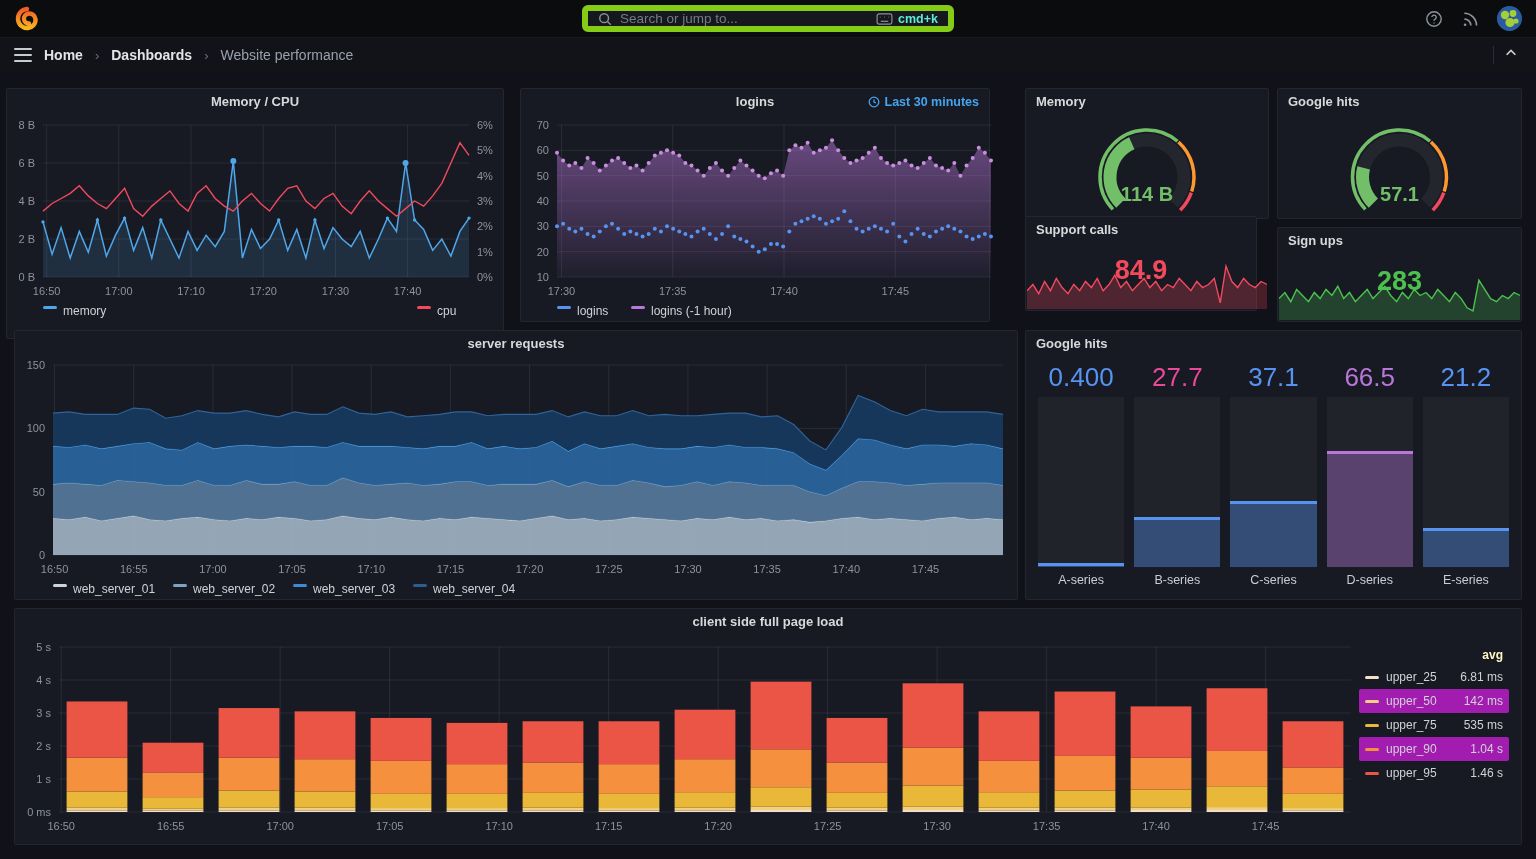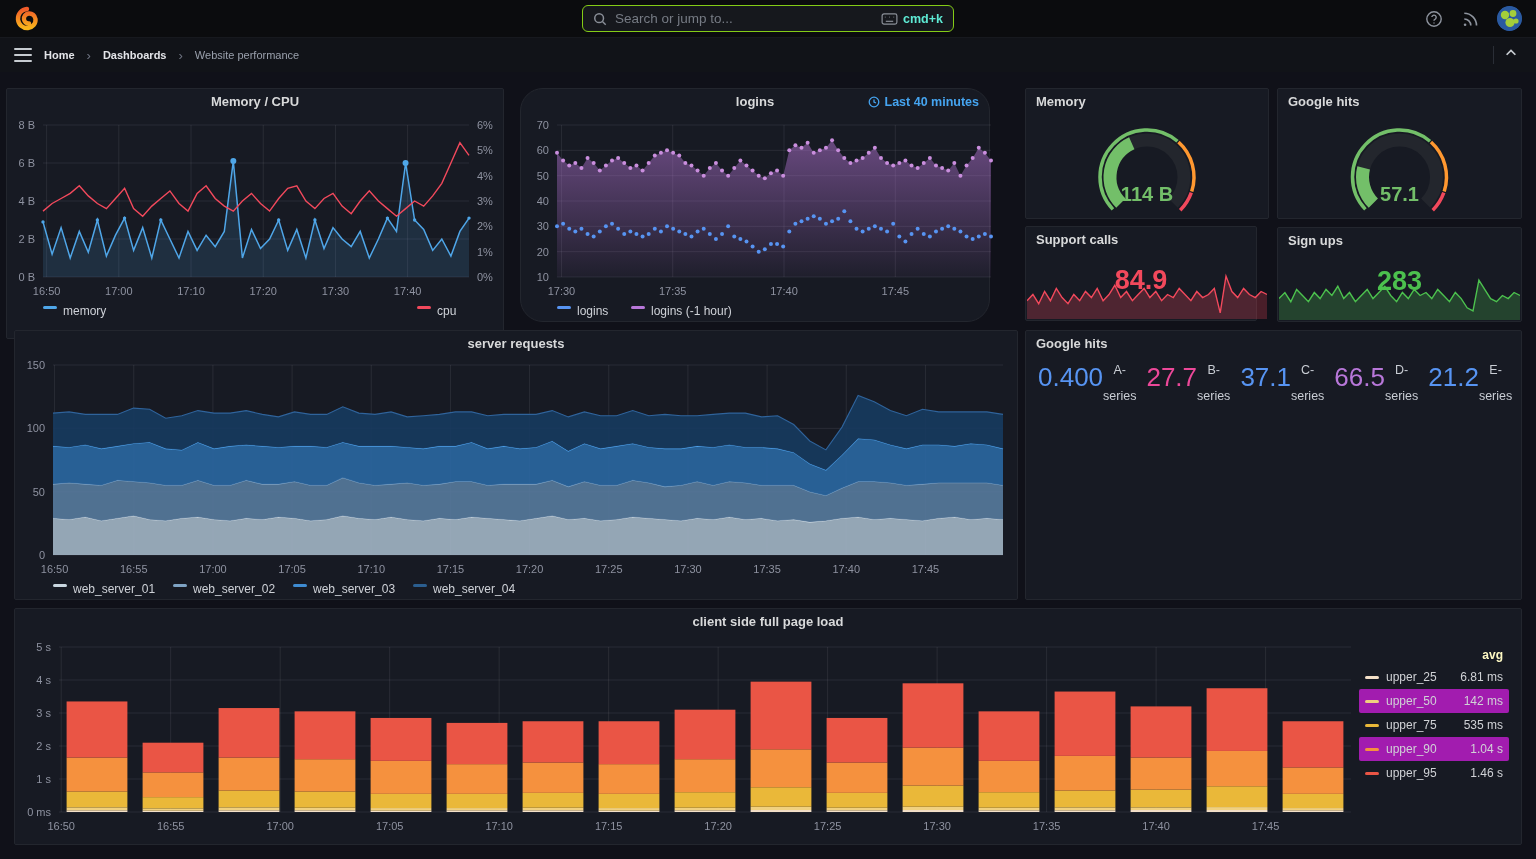--- a/index.html
+++ b/index.html
@@ -1,56 +1,56 @@
 <!DOCTYPE html>
 <html><head>
 <meta charset="utf-8">
 <style>
   html,body{margin:0;padding:0;background:#0b0c10;font-family:"Liberation Sans","DejaVu Sans",sans-serif;}
   .stage{position:relative;width:1536px;height:859px;background:#101119;overflow:hidden;color:#ccccdc;}
   
   .navbar{position:absolute;left:0;top:0;width:100%;height:38px;background:#0b0c0e;display:flex;align-items:center;padding:0 14px;box-sizing:border-box;border-bottom:1px solid #17191e;}
   .logo{width:26px;height:26px;display:flex;align-items:center;cursor:pointer;}
-  .searchbox{position:absolute;left:50%;transform:translateX(-50%);width:372px;height:27px;background:#16181d;border:1px solid #84cc16;border-radius:6px;display:flex;align-items:center;padding:0 10px;box-sizing:border-box;gap:8px;cursor:text;}
+  .searchbox{position:absolute;left:50%;transform:translateX(-50%);width:372px;height:27px;background:#16181d;border:6px solid #84cc16;border-radius:6px;display:flex;align-items:center;padding:0 10px;box-sizing:border-box;gap:8px;cursor:text;}
   .searchbox .ph{color:#767b84;font-size:13.5px;flex:1;}
   .shortcut{display:flex;align-items:center;gap:5px;color:#5eead4;font-size:12.5px;font-weight:600;}
   .nav-right{margin-left:auto;display:flex;align-items:center;gap:18px;}
   .nav-icon{width:18px;height:18px;color:#8e949e;cursor:pointer;display:flex;}
   .avatar{width:25px;height:25px;border-radius:50%;overflow:hidden;cursor:pointer;background:#274f8e;}
   
   .crumbbar{position:absolute;left:0;top:38px;width:100%;height:34px;background:#111318;display:flex;align-items:center;padding:0 14px;box-sizing:border-box;gap:12px;}
   .burger{width:18px;height:14px;display:flex;flex-direction:column;justify-content:space-between;cursor:pointer;}
   .burger i{display:block;height:2px;background:#c7ccd1;border-radius:1px;}
-  .crumb{font-size:11px;font-weight:600;color:#e3e4e8;cursor:pointer;}
+  .crumb{font-size:14px;font-weight:600;color:#e3e4e8;cursor:pointer;}
   .crumb.current{color:#9aa0ac;font-weight:400;cursor:default;}
   .crumb-sep{color:#6e7380;font-size:13px;}
   .crumb-right{margin-left:auto;display:flex;align-items:center;gap:10px;}
   .vdiv{width:1px;height:18px;background:#2a2e36;}
   
   .panel{position:absolute;background:#171a23;border:1px solid #23262e;border-radius:2px;box-sizing:border-box;}
   .ptitle{height:26px;line-height:26px;font-size:13px;font-weight:600;color:#d8d9da;text-align:center;cursor:pointer;}
   .ptitle.left{text-align:left;padding-left:10px;}
   .chart{position:absolute;left:0;right:0;top:26px;bottom:0;}
   #p-memcpu{left:6px;top:88px;width:498px;height:251px;}
-  #p-logins{left:520px;top:88px;width:470px;height:234px;border-radius:23px;}
+  #p-logins{left:520px;top:88px;width:470px;height:234px;}
   #p-gmem{left:1025px;top:88px;width:244px;height:131px;}
   #p-ghits{left:1277px;top:88px;width:245px;height:131px;}
-  #p-support{left:1025px;top:226px;width:232px;height:95px;}
+  #p-support{left:1025px;top:216px;width:232px;height:95px;}
   #p-signups{left:1277px;top:227px;width:245px;height:95px;}
   #p-server{left:14px;top:330px;width:1004px;height:270px;}
   #p-bargauge{left:1025px;top:330px;width:497px;height:270px;}
   #p-pageload{left:14px;top:608px;width:1508px;height:237px;}
   .timenote{position:absolute;right:10px;top:6px;display:flex;align-items:center;gap:5px;color:#45a4f0;font-size:12.5px;font-weight:600;}
   
   .spark-mount{position:absolute;left:1px;right:1px;bottom:1px;height:54px;}
   .bigval{position:absolute;left:0;right:0;bottom:24px;text-align:center;font-size:27px;font-weight:700;z-index:2;}
   .bigval.red{color:#F2495C;} .bigval.green{color:#4CC14E;}
   
   .bg-wrap{position:absolute;left:0;right:0;top:26px;bottom:0;display:flex;gap:10px;padding:0 12px 8px 12px;box-sizing:border-box;}
-  .bg-col{flex:1;display:flex;flex-direction:row;}
+  .bg-col{flex:1;display:flex;flex-direction:column;}
   .bg-val{height:40px;line-height:40px;text-align:center;font-size:26px;font-weight:400;}
   .bg-track{flex:1;background:#20232a;position:relative;border-radius:1px;cursor:default;}
   .bg-fill{position:absolute;left:0;right:0;bottom:0;}
   .bg-label{height:24px;line-height:26px;text-align:center;font-size:12.5px;color:#c9cdd4;}
   
   .pl-legend{position:absolute;right:12px;top:36px;width:150px;font-size:12px;z-index:2;}
   .lg-row{display:flex;align-items:center;height:24px;padding:0 6px;border-radius:2px;color:#d0d2d6;}
   .lg-row.alt{background:#a21caf;}
   .lg-head{justify-content:flex-end;height:20px;color:#fef9c3;font-weight:600;cursor:pointer;}
   .lg-dash{width:14px;height:3px;border-radius:2px;margin-right:7px;flex:none;}
@@ -193,21 +193,21 @@
         </svg></div>
   </div>
 
   <div class="panel" id="p-logins">
     <div class="ptitle">logins</div>
     <div class="timenote">
       <svg width="12" height="12" viewBox="0 0 14 14" fill="none" stroke="#45a4f0" stroke-width="1.5">
         <circle cx="7" cy="7" r="5.6"></circle>
           <polyline points="7,4 7,7 9.3,8.2"></polyline>
       </svg>
-      <span>Last 40 minutes</span>
+      <span>Last 30 minutes</span>
     </div>
     <div class="chart" id="c-logins"><svg width="496" height="206">
           <defs>
             <linearGradient id="pgrad" x1="0" y1="0" x2="0" y2="1">
               <stop offset="0" stop-color="rgba(184,119,217,0.50)"></stop>
               <stop offset="1" stop-color="rgba(184,119,217,0.05)"></stop>
             </linearGradient>
           </defs>
           <line x1="40.45128205128205" y1="10" x2="40.45128205128205" y2="162" stroke="rgba(204,204,220,0.10)"></line>
           <text x="40.45128205128205" y="180" text-anchor="middle" font-size="11" fill="#8e92a0">17:30</text>

